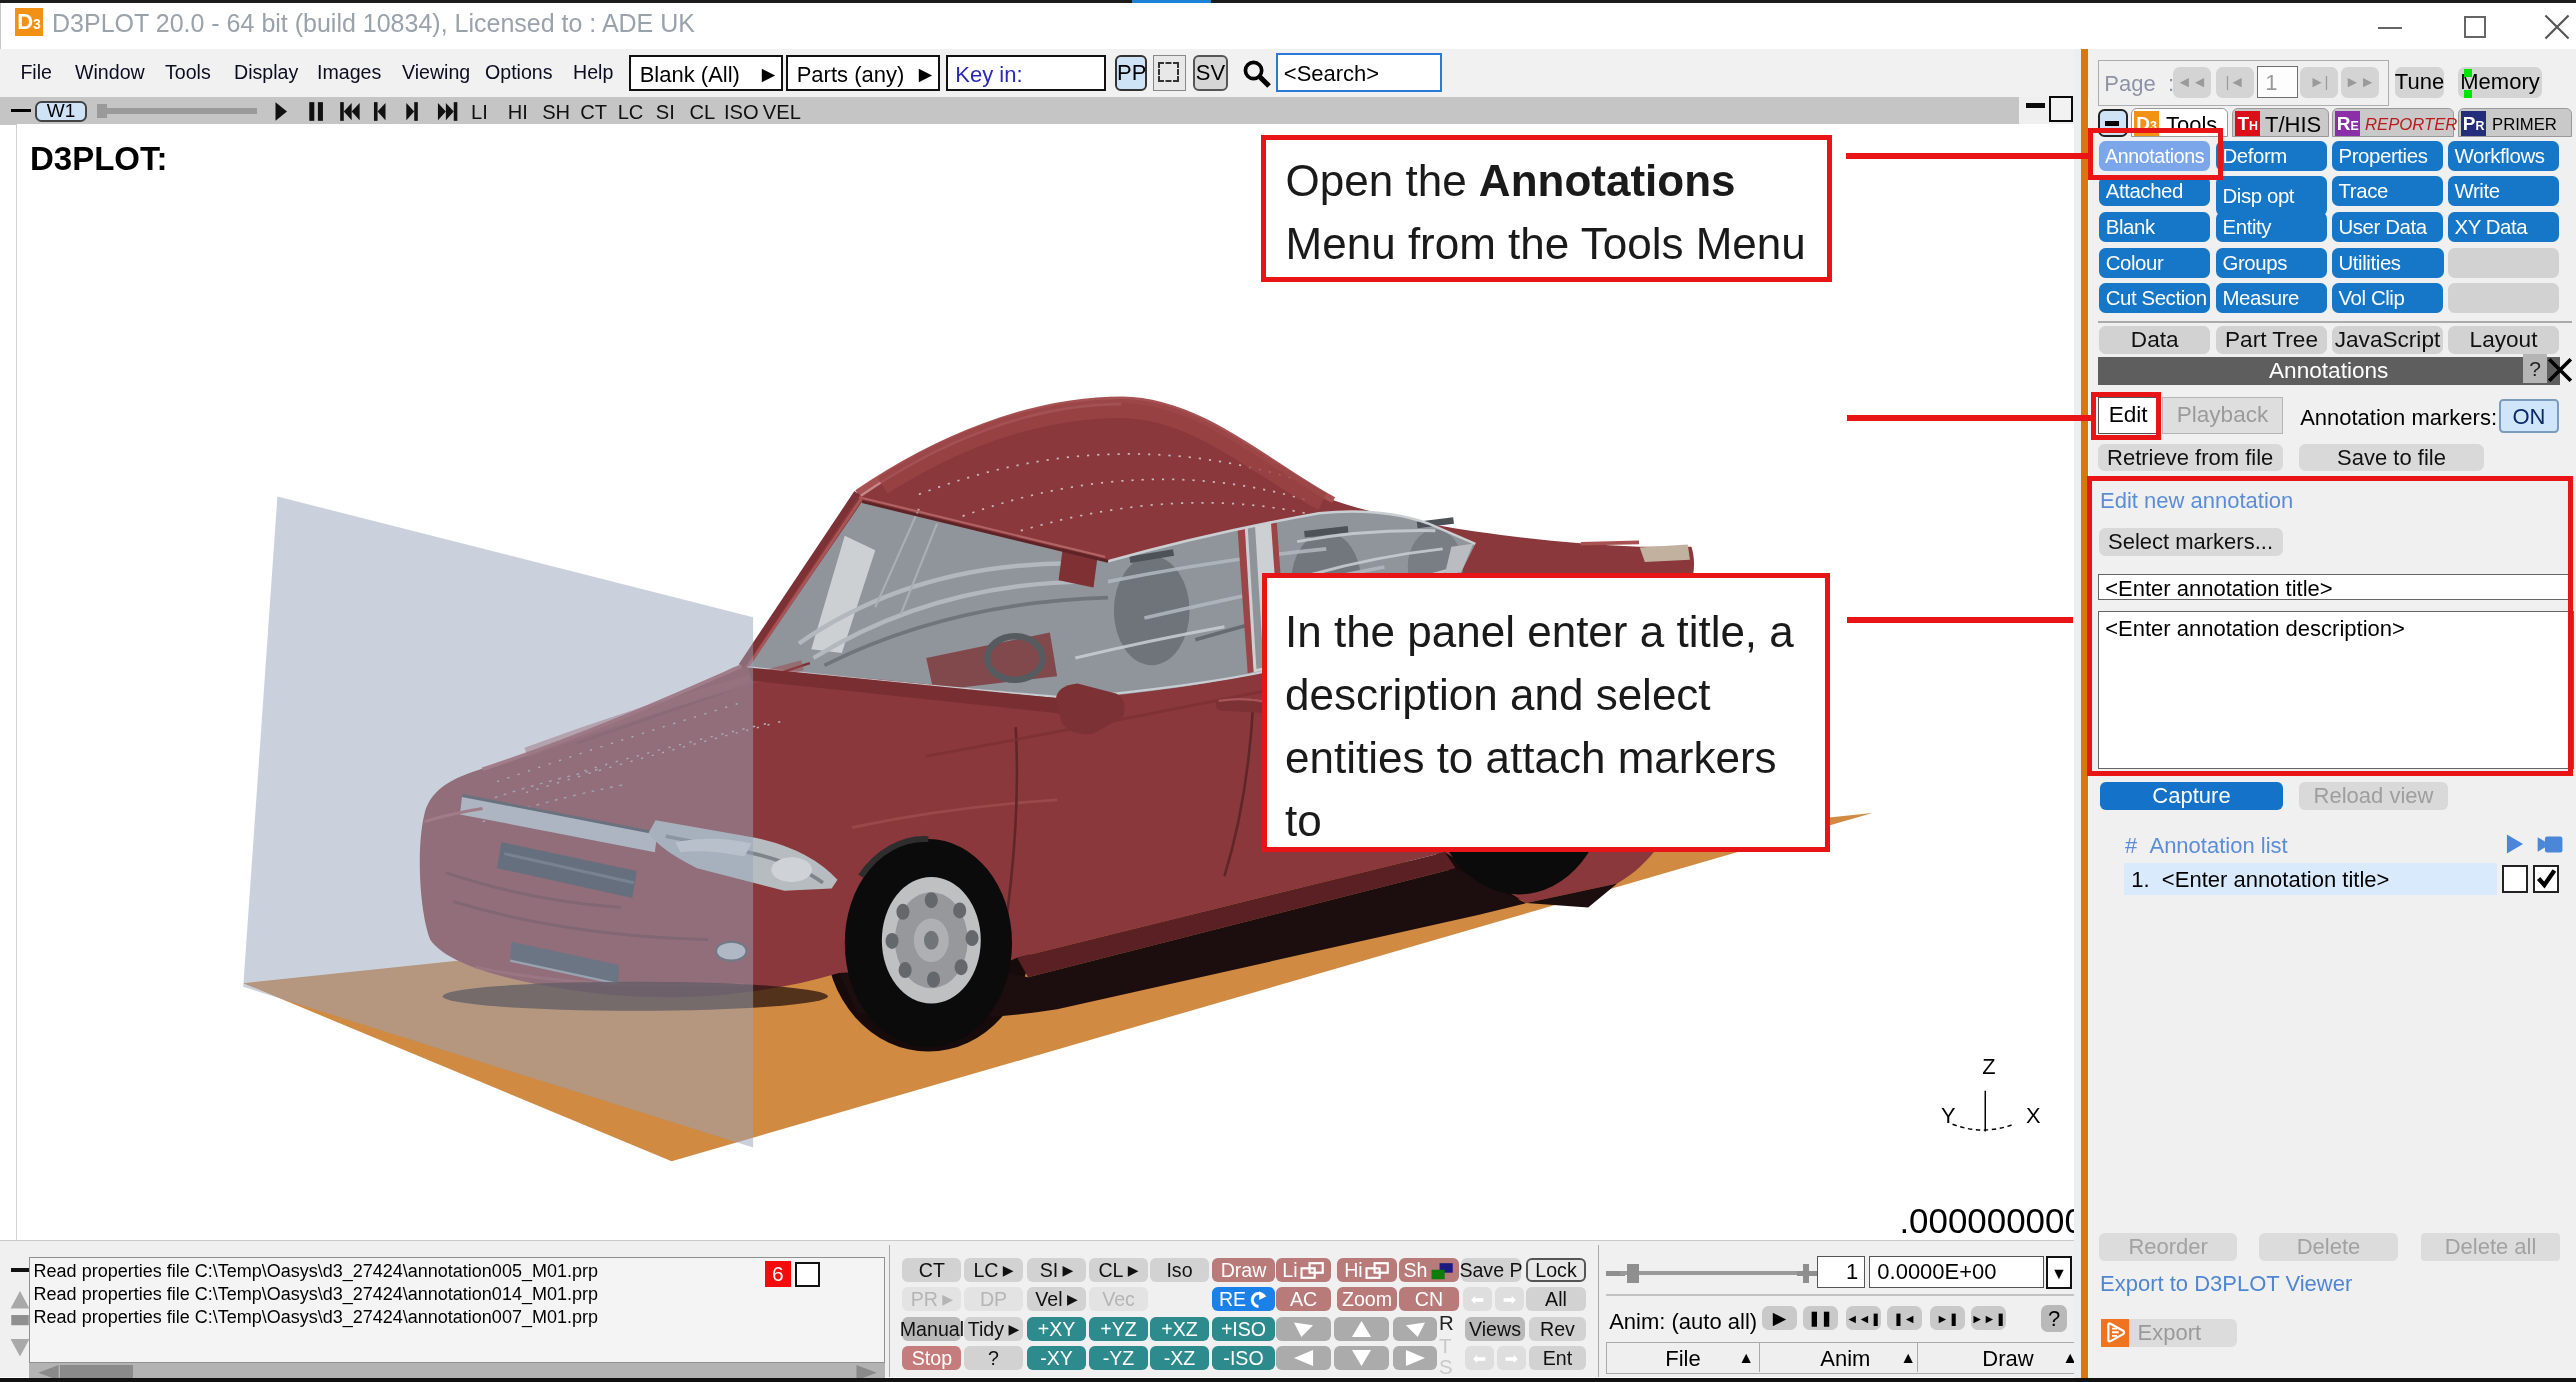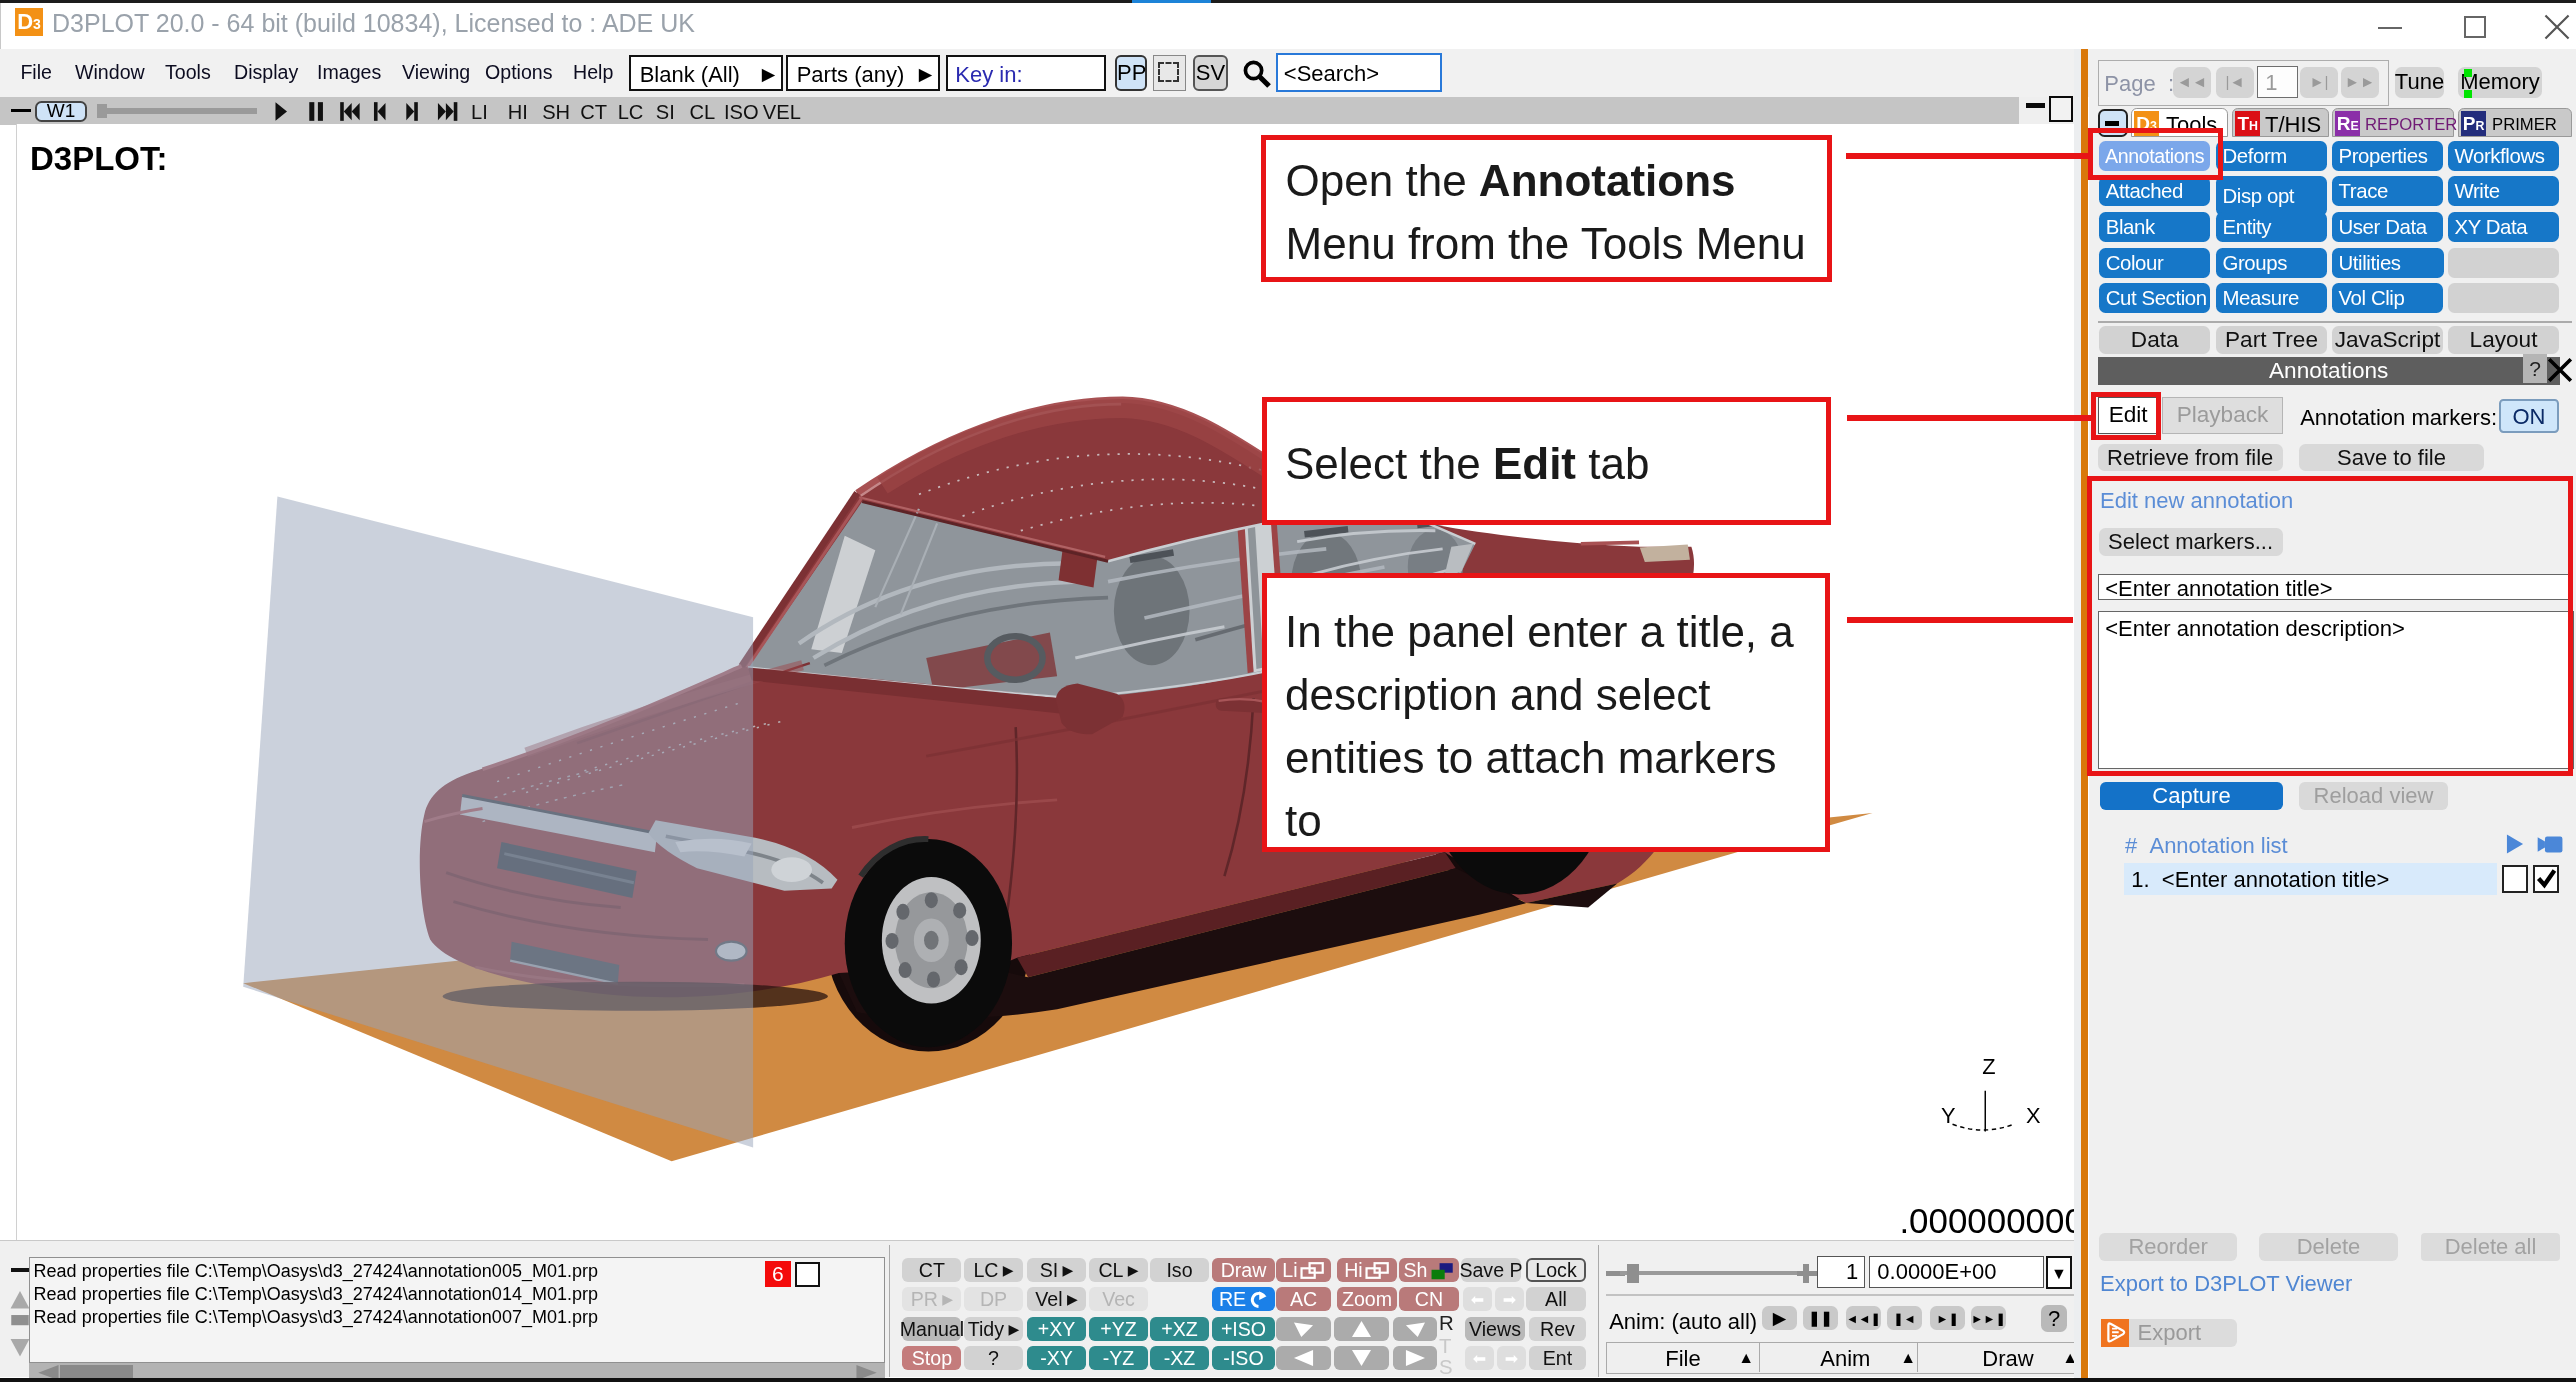--- a/index.html
+++ b/index.html
@@ -425,21 +425,21 @@
     <div class="abs" style="left:42px;top:59px;width:97px;height:29px;background:#fff;border:1.5px solid #999;border-radius:5.8px 5.8px 0 0;">
       <div class="abs" style="left:2.2px;top:1.5px;width:25px;height:25px;background:#f39115;color:#fff;font-weight:bold;font-size:19px;text-align:center;line-height:25px;">D<span style="font-size:12.4px;">3</span></div>
       <span class="abs" style="left:34px;top:2.9px;color:#000;">Tools</span>
     </div>
     <div class="abs" style="left:143px;top:59px;width:97px;height:29px;background:#c9c9c9;border:1.5px solid #999;border-radius:5.8px 5.8px 0 0;">
       <div class="abs" style="left:2.2px;top:1.5px;width:25px;height:25px;background:#db0f15;color:#fff;font-weight:bold;font-size:19px;text-align:center;line-height:25px;">T<span style="font-size:12.4px;">H</span></div>
       <span class="abs" style="left:32px;top:2.9px;color:#000;">T/HIS <span style="font-size:14.5px;">▶</span></span>
     </div>
     <div class="abs" style="left:243px;top:59px;width:122px;height:29px;background:#c9c9c9;border:1.5px solid #999;border-radius:5.8px 5.8px 0 0;">
       <div class="abs" style="left:2.2px;top:1.5px;width:25px;height:25px;background:#8b2fa8;color:#fff;font-weight:bold;font-size:19px;text-align:center;line-height:25px;">R<span style="font-size:12.4px;">E</span></div>
-      <span class="abs" style="left:32px;top:5.8px;color:#701a75;font-size:16.7px;">REPORTER</span>
+      <span class="abs" style="left:32px;top:5.8px;color:#b91c1c;font-size:16.7px;font-style:italic;">REPORTER</span>
     </div>
     <div class="abs" style="left:369px;top:59px;width:114px;height:29px;background:#c9c9c9;border:1.5px solid #999;border-radius:5.8px 5.8px 0 0;">
       <div class="abs" style="left:2.2px;top:1.5px;width:25px;height:25px;background:#232d7c;color:#fff;font-weight:bold;font-size:19px;text-align:center;line-height:25px;">P<span style="font-size:12.4px;">R</span></div>
       <span class="abs" style="left:33px;top:5.8px;color:#000;font-size:16.7px;">PRIMER</span>
     </div>
 
     <div class="blue-btn" style="left:10.2px;top:92px;width:111px;height:30px;background:#7ba7ea;justify-content:flex-start;padding-left:5.8px;font-size:19.6px;">Annotations</div>
     <div class="blue-btn" style="left:127px;top:92px;width:111px;height:30px;justify-content:flex-start;padding-left:6.5px;">Deform</div>
     <div class="blue-btn" style="left:243px;top:92px;width:111px;height:30px;justify-content:flex-start;padding-left:6.5px;">Properties</div>
     <div class="blue-btn" style="left:359px;top:92px;width:111px;height:30px;justify-content:flex-start;padding-left:6.5px;">Workflows</div>
@@ -513,23 +513,20 @@
     <div class="abs" style="left:-1.5px;top:79px;width:135px;height:52px;border:5.8px solid #e81416;"></div>
     <div class="abs" style="left:1.5px;top:343px;width:70px;height:48px;border:5.8px solid #e81416;"></div>
     <div class="abs" style="left:-2.2px;top:427px;width:486px;height:300px;border:5.8px solid #e81416;"></div>
   </div>
 
   <div class="abs" style="left:0;top:1378px;width:2576px;height:5.1px;background:#111;"></div>
 
   <div class="abs" style="left:1261px;top:135px;width:571px;height:147px;background:#fff;border:5.8px solid #e81416;z-index:30;">
     <div style="margin:8.7px 0 0 19.6px;font-size:44px;color:#1a1a1a;line-height:63px;">Open the <b>Annotations</b><br>Menu from the Tools Menu</div>
   </div>
-  <div class="abs" style="left:1262px;top:397px;width:569px;height:128px;background:#fff;border:5.8px solid #e81416;z-index:30;">
-    <div style="margin:30px 0 0 18px;font-size:44px;color:#1a1a1a;line-height:63px;">Select the <b>Edit</b> tab</div>
-  </div>
   <div class="abs" style="left:1262px;top:573px;width:568px;height:279px;background:#fff;border:5.8px solid #e81416;z-index:30;">
     <div style="margin:22px 0 0 18px;font-size:44px;color:#1a1a1a;line-height:63px;">In the panel enter a title, a<br>description and select<br>entities to attach markers<br>to</div>
   </div>
   <div class="abs" style="left:1846px;top:153px;width:247px;height:5.8px;background:#e81416;z-index:30;"></div>
   <div class="abs" style="left:1847px;top:415px;width:246px;height:5.8px;background:#e81416;z-index:30;"></div>
   <div class="abs" style="left:1847px;top:617px;width:226px;height:5.8px;background:#e81416;z-index:30;"></div>
 
 </div>
 
 

